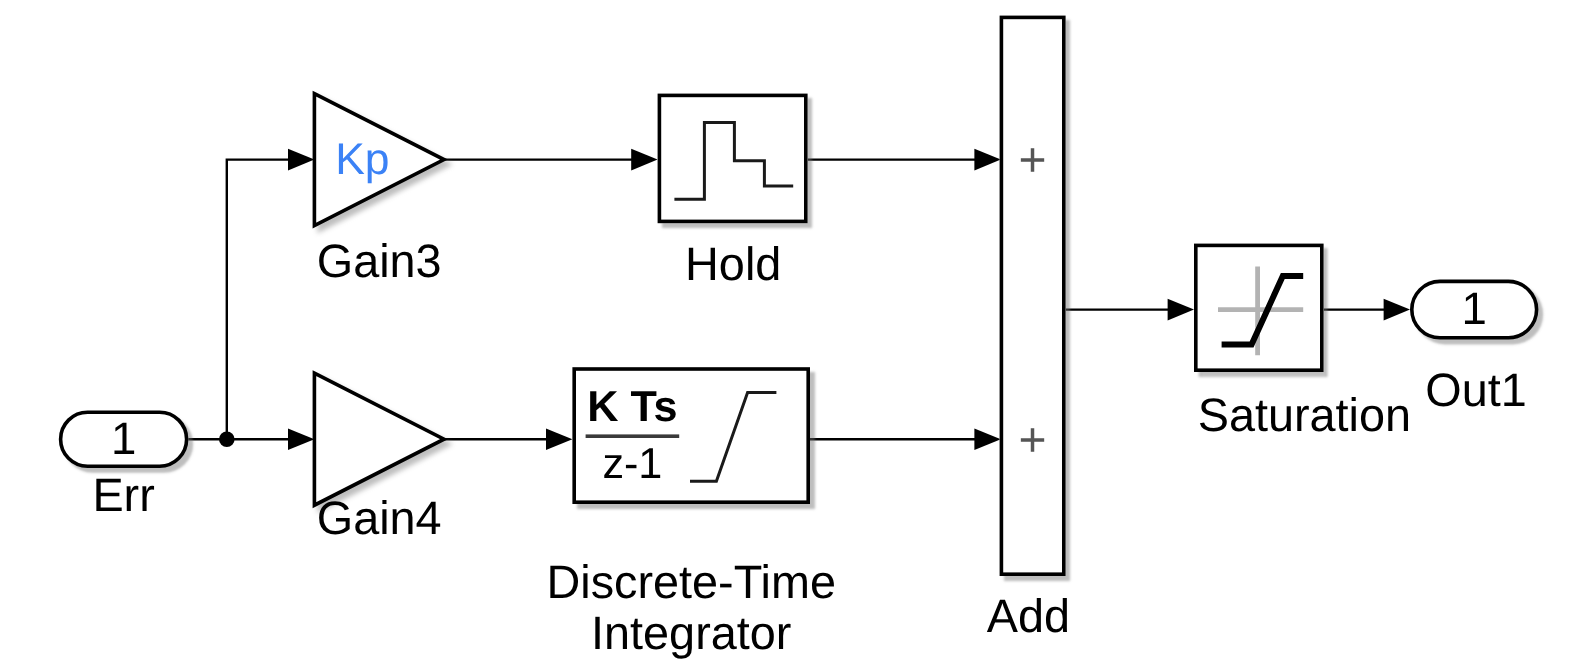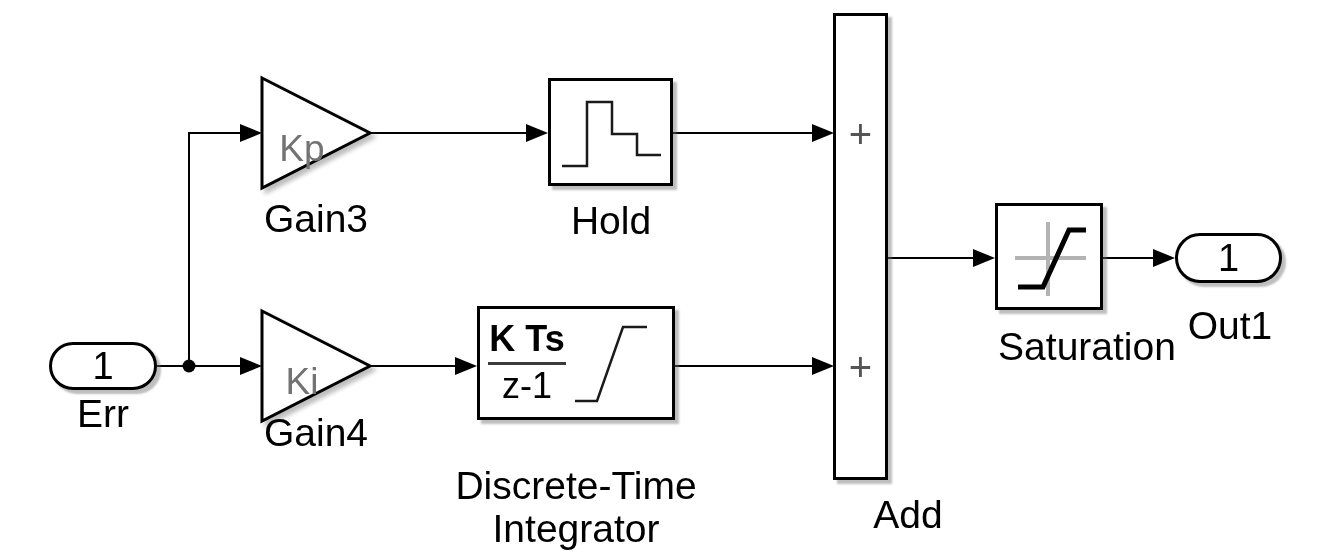--- a/index.html
+++ b/index.html
@@ -59,22 +59,21 @@
     line-height: 44px;
     text-align: center;
     color: #000;
     white-space: nowrap;
   }
   .gain-text {
     position: absolute;
     font-size: 37px;
     line-height: 46px;
     text-align: center;
-    color: #737373;
-    margin-top: 16px;
+    color: #3b82f6;
   }
   .glyph-svg {
     position: absolute;
     left: 0;
     top: 0;
   }
   .fraction {
     position: absolute;
     left: 8px;
     top: 8px;
@@ -141,21 +140,20 @@
   </svg>
 
   <div class="block pill" style="left:49px; top:342px; width:108px; height:48px;">
     <span>1</span>
   </div>
   <div class="block-label" style="left:33px; top:392px; width:140px;">Err</div>
 
   <div class="gain-text" style="left:262px; top:110px; width:80px;">Kp</div>
   <div class="block-label" style="left:236px; top:197px; width:160px;">Gain3</div>
 
-  <div class="gain-text" style="left:262px; top:343px; width:80px;">Ki</div>
   <div class="block-label" style="left:236px; top:411px; width:160px;">Gain4</div>
 
   <div class="block" style="left:548px; top:78px; width:125px; height:108px;">
     <svg class="glyph-svg" width="119" height="102" viewBox="0 0 119 102">
       <polyline points="11,85 36,85 36,21 61,21 61,53 86,53 86,74 110,74" fill="none" stroke="#1a1a1a" stroke-width="2.5"></polyline>
     </svg>
   </div>
   <div class="block-label zoh-lines" style="left:511px; top:197px; width:200px;">
     <span class="zoh-label-line">Hold</span>
   </div>
@@ -171,21 +169,21 @@
   </div>
   <div class="block-label dti-lines" style="left:426px; top:437px; width:300px;margin-top:27px;">
     <span class="dti-label-line">Discrete-Time</span>
     <span class="dti-label-line">Integrator</span>
   </div>
 
   <div class="block" style="left:833px; top:13px; width:55px; height:467px;">
     <div class="plus-sign" style="top:98px;">+</div>
     <div class="plus-sign" style="top:331px;">+</div>
   </div>
-  <div class="block-label" style="left:848px; top:493px; width:120px;">Add</div>
+  <div class="block-label" style="left:797px; top:493px; width:120px;">Add</div>
 
   <div class="block" style="left:995px; top:203px; width:108px; height:107px;">
     <svg class="glyph-svg" width="102" height="101" viewBox="0 0 102 101">
       <line x1="50" y1="16" x2="50" y2="90" stroke="#b3b3b3" stroke-width="4"></line>
       <line x1="17" y1="52" x2="88" y2="52" stroke="#b3b3b3" stroke-width="4"></line>
       <polyline points="20,81 45,81 71,24 88,24" fill="none" stroke="#000" stroke-width="5"></polyline>
     </svg>
   </div>
   <div class="block-label" style="left:987px; top:325px; width:200px;">Saturation</div>
 

